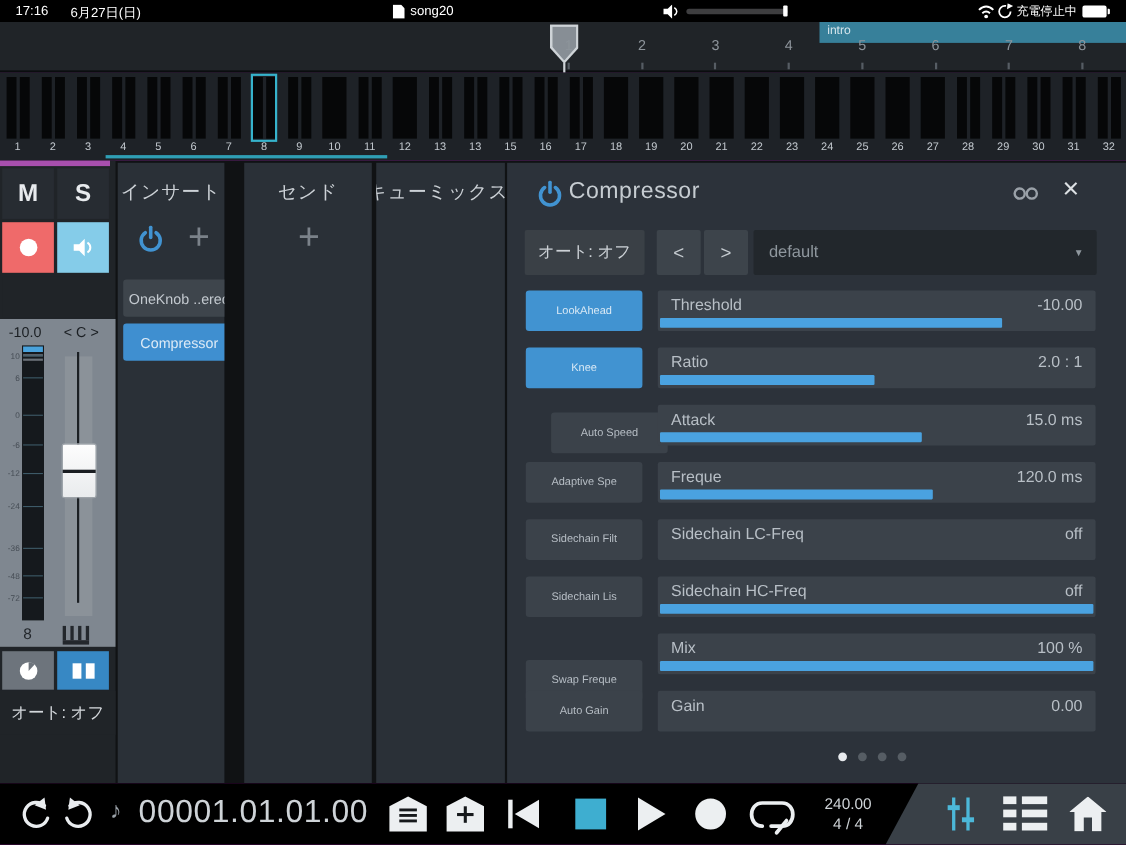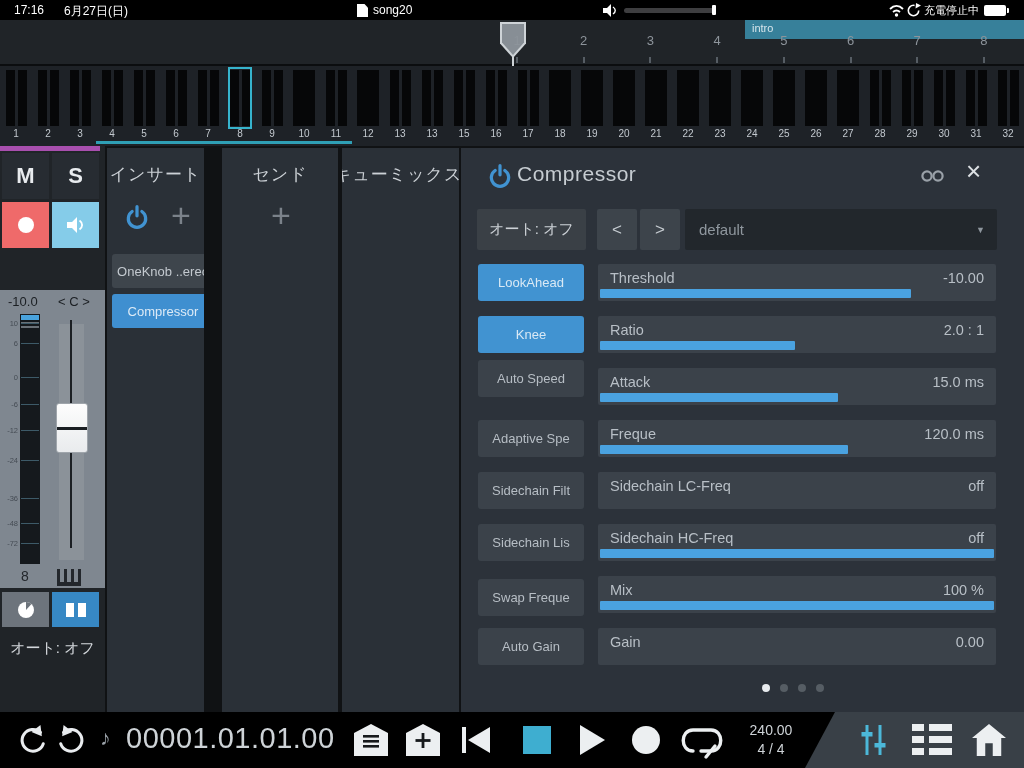--- a/index.html
+++ b/index.html
@@ -93,21 +93,21 @@
   #plugin { left:461px; top:2px; width:563px; height:564px; background:#2c323a; }
   #plugin-title { left:56px; top:14px; font-size:21px; color:#c6ccd1; letter-spacing:.5px; }
   #close-x { left:505px; top:8px; font-size:26px; font-weight:100; color:#dde1e4; }
   .ctl { position:absolute; top:61px; height:41px; border-radius:2px; display:flex; align-items:center; justify-content:center; }
   #auto-btn { left:16px; width:109px; background:#3a4046; color:#ccd1d6; font-size:15px; }
   #prev-btn { left:136px; width:40px; background:#3d444b; color:#c6ccd1; font-size:17px; }
   #next-btn { left:179px; width:40px; background:#3d444b; color:#c6ccd1; font-size:17px; }
   #preset-dd { left:224px; width:312px; background:#22272c; color:#8f979e; font-size:15px;
     justify-content:flex-start; padding-left:14px; }
   #dd-caret { position:absolute; right:12px; font-size:9px; color:#8f979e; }
-  .prow-btn { position:absolute; left:17px; width:106px; height:37px; border-radius:3px; font-size:13px;
+  .prow-btn { position:absolute; left:17px; width:106px; height:37px; border-radius:3px; font-size:10px;
     display:flex; align-items:center; justify-content:center; }
   .prow-btn.on { background:#4193d1; color:#d9e9f5; }
   .prow-btn.off { background:#3b424a; color:#b7bec5; }
   .slider { position:absolute; left:137px; width:398px; height:37px; background:#3b424a; border-radius:2px; overflow:hidden; }
   .slabel { position:absolute; left:12px; top:6px; font-size:14.5px; color:#b8bfc6; }
   .svalue { position:absolute; right:12px; top:6px; font-size:14.5px; color:#b8bfc6; }
   .sfill { position:absolute; left:2px; bottom:3px; height:9px; background:#4aa2e0; border-radius:1px; }
   .dot { position:absolute; top:536px; width:8px; height:8px; border-radius:50%; }
 
   
@@ -464,21 +464,21 @@
             <div class="slabel">Threshold</div>
             <div class="svalue">-10.00</div>
             <div class="sfill" style="width: 311.26px;"></div>
           </div>
           <div class="prow-btn on" style="top: 168px;">Knee</div>
           <div class="slider" style="top: 168px;">
             <div class="slabel">Ratio</div>
             <div class="svalue">2.0 : 1</div>
             <div class="sfill" style="width: 195.03px;"></div>
           </div>
-          <div class="prow-btn off" style="top: 212px;">Auto Speed</div>
+          <div class="prow-btn off" style="top: 227px; margin-left: 23px;">Auto Speed</div>
           <div class="slider" style="top: 220px;">
             <div class="slabel">Attack</div>
             <div class="svalue">15.0 ms</div>
             <div class="sfill" style="width: 238.37px;"></div>
           </div>
           <div class="prow-btn off" style="top: 272px;">Adaptive Spe</div>
           <div class="slider" style="top: 272px;">
             <div class="slabel">Freque</div>
             <div class="svalue">120.0 ms</div>
             <div class="sfill" style="width: 248.22px;"></div>
@@ -487,21 +487,21 @@
           <div class="slider" style="top: 324px;">
             <div class="slabel">Sidechain LC-Freq</div>
             <div class="svalue">off</div>
           </div>
           <div class="prow-btn off" style="top: 376px;">Sidechain Lis</div>
           <div class="slider" style="top: 376px;">
             <div class="slabel">Sidechain HC-Freq</div>
             <div class="svalue">off</div>
             <div class="sfill" style="width: 394px;"></div>
           </div>
-          <div class="prow-btn off" style="top: 431px;">Swap Freque</div>
+          <div class="prow-btn off" style="top: 452px;">Swap Freque</div>
           <div class="slider" style="top: 428px;">
             <div class="slabel">Mix</div>
             <div class="svalue">100 %</div>
             <div class="sfill" style="width: 394px;"></div>
           </div>
           <div class="prow-btn off" style="top: 480px;">Auto Gain</div>
           <div class="slider" style="top: 480px;">
             <div class="slabel">Gain</div>
             <div class="svalue">0.00</div>
           </div>

